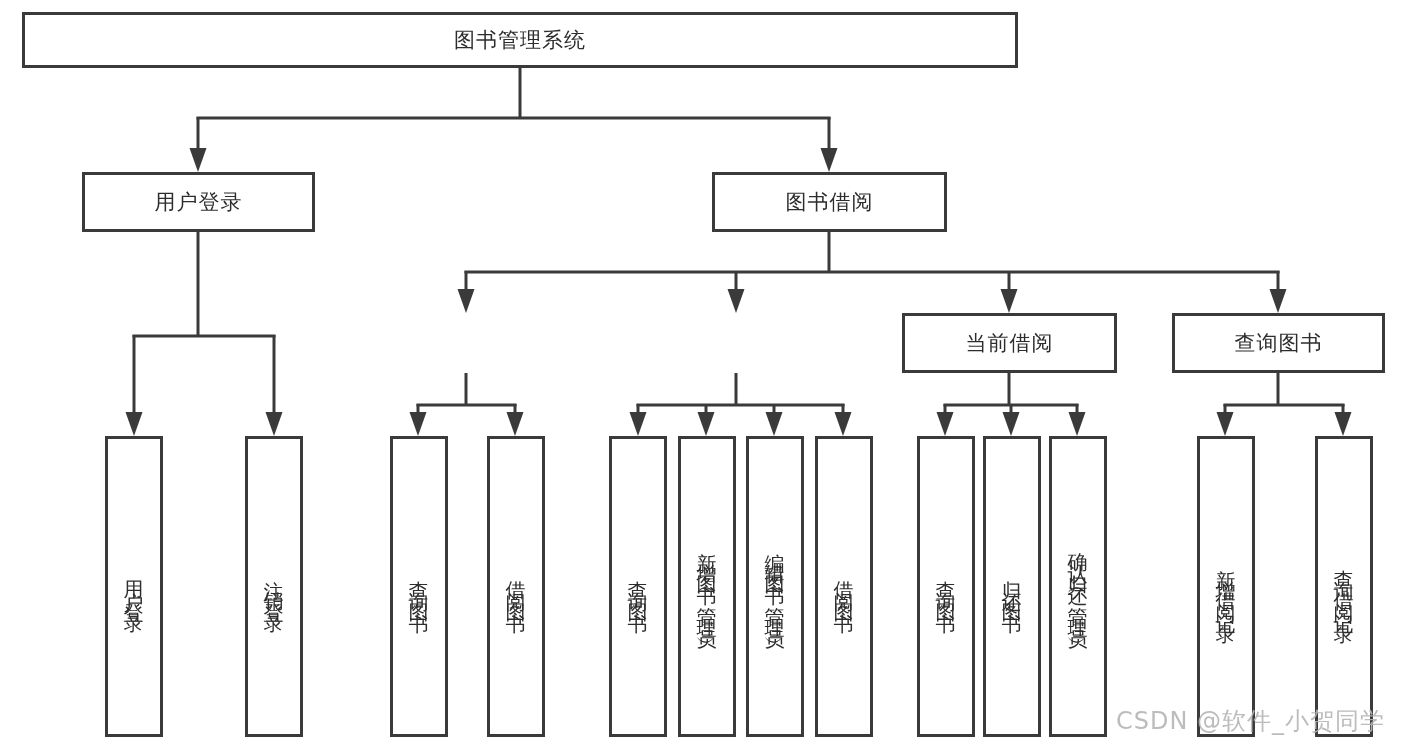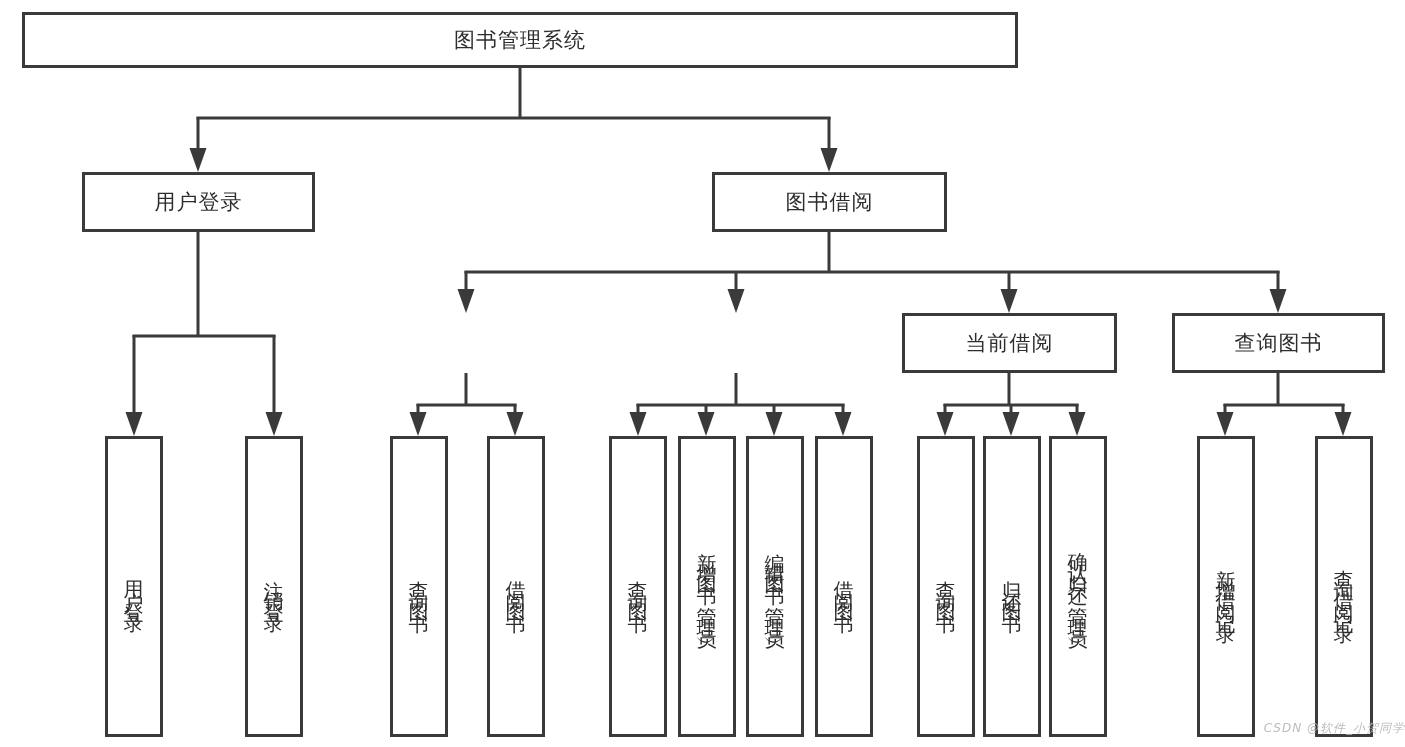--- a/index.html
+++ b/index.html
@@ -26,28 +26,27 @@
     writing-mode: vertical-rl;
     text-orientation: mixed;
     font-size: 20px;
     line-height: 1.1;
     letter-spacing: 11px;
     white-space: nowrap;
   }
 
   .watermark {
     position: absolute;
-    right: 0;
+    right: 20px;
     bottom: 10px;
-    font-size: 12px;
+    font-size: 24px;
     color: #b5b5b5;
     letter-spacing: 1px;
     z-index: 3;
     opacity: 0.9;
-    font-style: italic;
   }
 </style>
 </head>
 <body>
 
 <div class="stage">
 
   <svg class="connectors" width="1405" height="747">
     <g stroke="#3a3a3a" stroke-width="3" fill="none">
 

